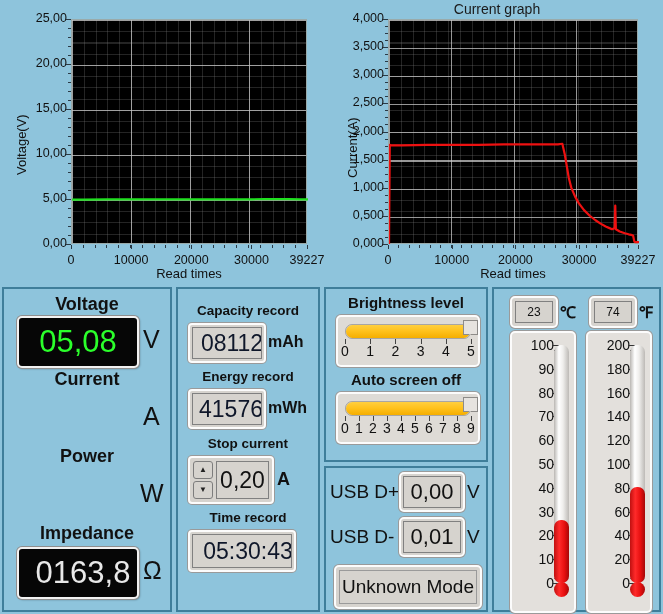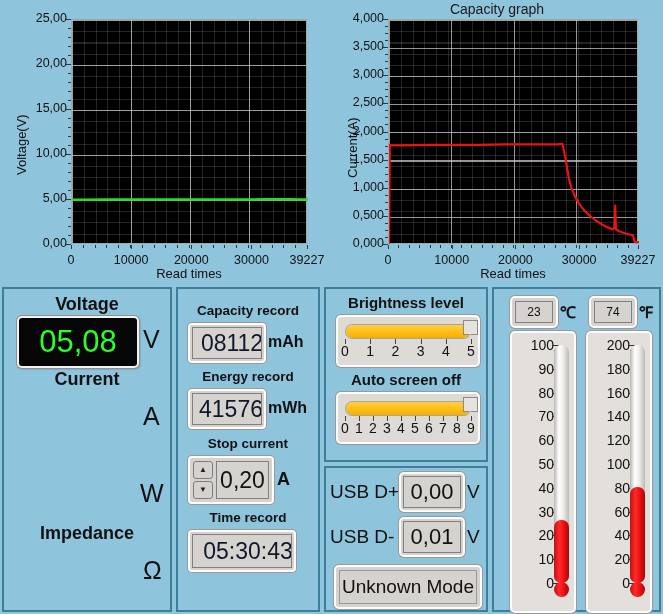--- a/index.html
+++ b/index.html
@@ -311,21 +311,21 @@
           <div class="tickmark xtm minor" style="left:271.6px;top:245px;"></div>
           <div class="tickmark xtm minor" style="left:283.4px;top:245px;"></div>
           <div class="tickmark xtm minor" style="left:295.2px;top:245px;"></div>
           <div class="tickmark xtm minor" style="left:307px;top:245px;"></div>
         </div>
 
       <div class="xlabel" style="left:71px;top:266px;width:236px;">Read times</div>
     </div>
 
     <div class="graph-wrap" id="current-graph">
-      <div class="graph-title">Capacity graph</div>
+      <div class="graph-title">Current graph</div>
       <div class="ylabel" style="left:14px;top:178px;">Current(A)</div>
 
       <div class="plot" id="c-plot" style="left:57px;top:19px;width:250px;height:225px;">
         <div class="gridminor"></div>
         <div class="gridmajor" style="background-image:
               repeating-linear-gradient(to right, rgba(200,200,200,.75) 0 1px, transparent 1px 62.5px),
               repeating-linear-gradient(to bottom, rgba(200,200,200,.75) 0 1px, transparent 1px 28.1px);"></div>
         <svg id="c-svg" width="250" height="225" viewBox="0 0 250 225" preserveAspectRatio="none" style="position:absolute;left:0;top:0;">
             <path d="M0.00 223.88 L0.76 124.88 L2.55 125.44 L12.75 125.44 L38.24 124.88 L63.73 124.88 L89.22 124.88 L114.72 124.31 L140.21 124.31 L159.33 124.31 L168.89 124.31 L173.35 123.75 L175.90 135.00 L177.81 146.25 L179.72 157.50 L182.27 167.63 L186.10 176.63 L189.92 183.38 L195.02 190.13 L200.75 195.75 L206.49 200.25 L211.59 203.63 L216.69 206.44 L220.51 208.13 L223.06 209.25 L225.61 208.13 L226.25 185.63 L226.88 209.25 L230.71 211.50 L235.81 213.19 L239.63 214.31 L242.18 214.88 L244.09 215.44 L245.37 221.63 L246.64 222.19 L248.55 222.19 L250.00 222.19 " fill="none" stroke="#ee1111" stroke-width="2.2" stroke-linejoin="round"></path>
           </svg>
@@ -431,23 +431,27 @@
     <div class="panel" id="panel-measurements">
       <div class="lbl" style="left:0;top:5px;width:166px;font-size:18px;">Voltage</div>
       <div class="lcd" style="left:13px;top:27px;width:118px;height:48px;">
         <span style="color:#2bff2b;">05,08</span>
       </div>
       <div class="unit" style="left:139px;top:36px;">V</div>
 
       <div class="lbl" style="left:0;top:80px;width:166px;font-size:18px;">Current</div>
       <div class="unit" style="left:139px;top:113px;">A</div>
 
+      <div class="lbl" style="left:0;top:157px;width:166px;font-size:18px;">Power</div>
       <div class="unit" style="left:136px;top:190px;">W</div>
 
       <div class="lbl" style="left:0;top:234px;width:166px;font-size:18px;">Impedance</div>
+      <div class="lcd" style="left:13px;top:258px;width:118px;height:48px;">
+        <span style="color:#e8e8e8;margin-left:10px;">0163,8</span>
+      </div>
       <div class="unit" style="left:139px;top:267px;">Ω</div>
     </div>
 
     <div class="panel" id="panel-records">
       <div class="lbl small" style="left:0;top:14px;width:140px;">Capacity record</div>
       <div class="field" style="left:10px;top:34px;width:74px;height:36px;">
         <div class="inner">
             <span style="margin-left:10px;">08112</span>
           </div>
       </div>

